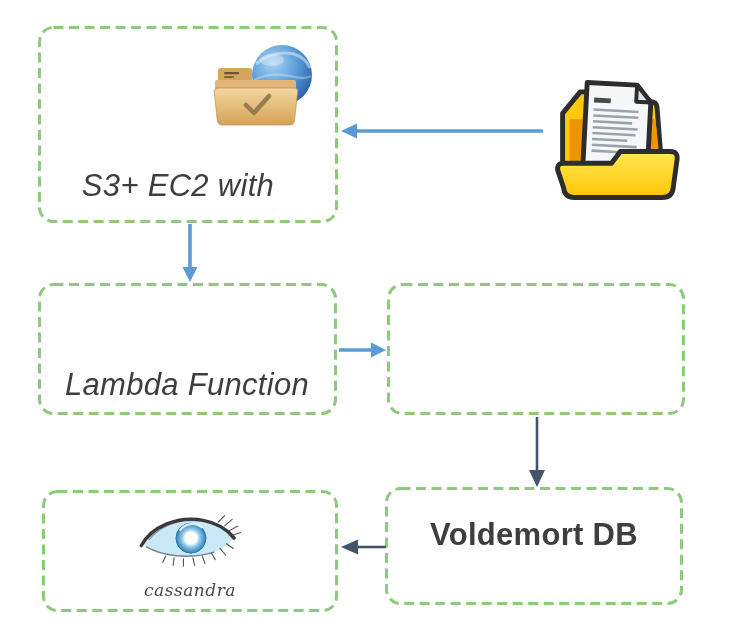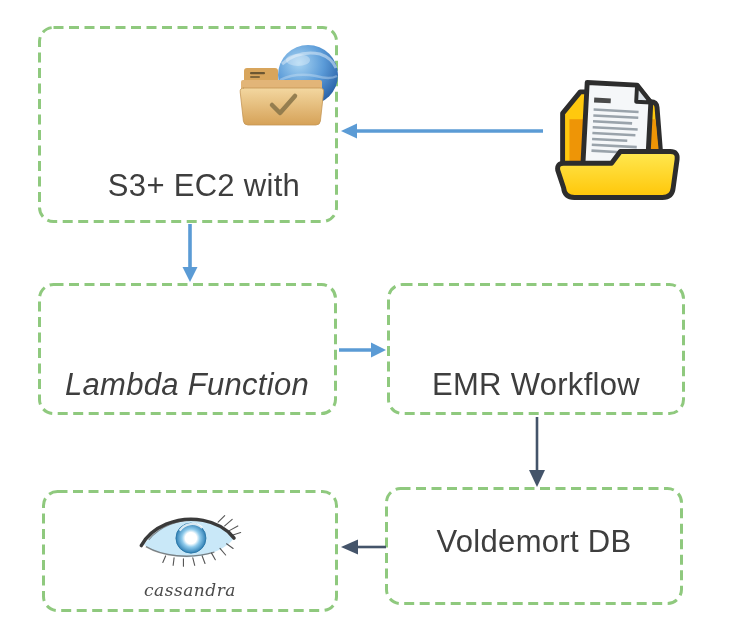--- a/index.html
+++ b/index.html
@@ -64,21 +64,21 @@
       <line class="e-dark" x1="537" y1="417" x2="537" y2="471"></line>
       <polygon class="h-dark" points="537,487 529,470 545,470"></polygon>
     </g>
 
     <g>
       <line class="e-dark" x1="386" y1="547" x2="357" y2="547"></line>
       <polygon class="h-dark" points="341,547 358,539.5 358,554.5"></polygon>
     </g>
   </svg>
 
-  <div class="node" id="s3-box" style="left:54px;top:26px;width:300px;height:197px;">
+  <div class="node" id="s3-box" style="left:28px;top:26px;width:300px;height:197px;font-style:italic;">
     <svg class="icon-abs" style="left:184px;top:16px;" width="102" height="84" viewBox="0 0 102 84" xmlns="http://www.w3.org/2000/svg">
       <defs>
         <radialGradient id="globeG" cx="35%" cy="30%" r="75%">
           <stop offset="0%" stop-color="#A8D4F2"></stop>
           <stop offset="55%" stop-color="#5B9BD8"></stop>
           <stop offset="100%" stop-color="#2A62A8"></stop>
         </radialGradient>
         <linearGradient id="foldFrontG" x1="0" y1="0" x2="0" y2="1">
           <stop offset="0%" stop-color="#F3D7A0"></stop>
           <stop offset="100%" stop-color="#D6A258"></stop>
@@ -128,26 +128,23 @@
         </g>
         <path d="M13,110 q-1,-7 6,-7 h49 l9,-12 h51 q8,0 7,8 l-4,29 q-1,10 -11,10 h-90 q-10,0 -11,-10 z" fill="url(#ffFront)"></path>
       </g>
     </svg>
   </div>
 
   <div class="node" style="left:38px;top:283px;width:298px;height:132px;">
     <div class="node-label" style="bottom:13px;font-style:italic;">Lambda Function</div>
   </div>
 
-  <div class="node" style="left:387px;top:283px;width:298px;height:132px;">
-    <div class="node-label" style="bottom:13px;">EMR Workflow</div>
-  </div>
 
   <div class="node" style="left:385px;top:487px;width:298px;height:118px;">
-    <div class="node-label" style="top:37px;">Voldemort DB</div>
+    <div class="node-label" style="top:30px;font-weight:bold;">Voldemort DB</div>
   </div>
 
   <div class="node" id="cassandra-box" style="left:42px;top:490px;width:296px;height:122px;">
     <svg width="112" height="60" viewBox="0 0 112 64" xmlns="http://www.w3.org/2000/svg">
       <defs>
         <radialGradient id="irisG" cx="50%" cy="50%" r="50%">
           <stop offset="0%" stop-color="#FFFFFF"></stop>
           <stop offset="38%" stop-color="#FFFFFF"></stop>
           <stop offset="60%" stop-color="#8FCBEC"></stop>
           <stop offset="100%" stop-color="#2F7FB4"></stop>

